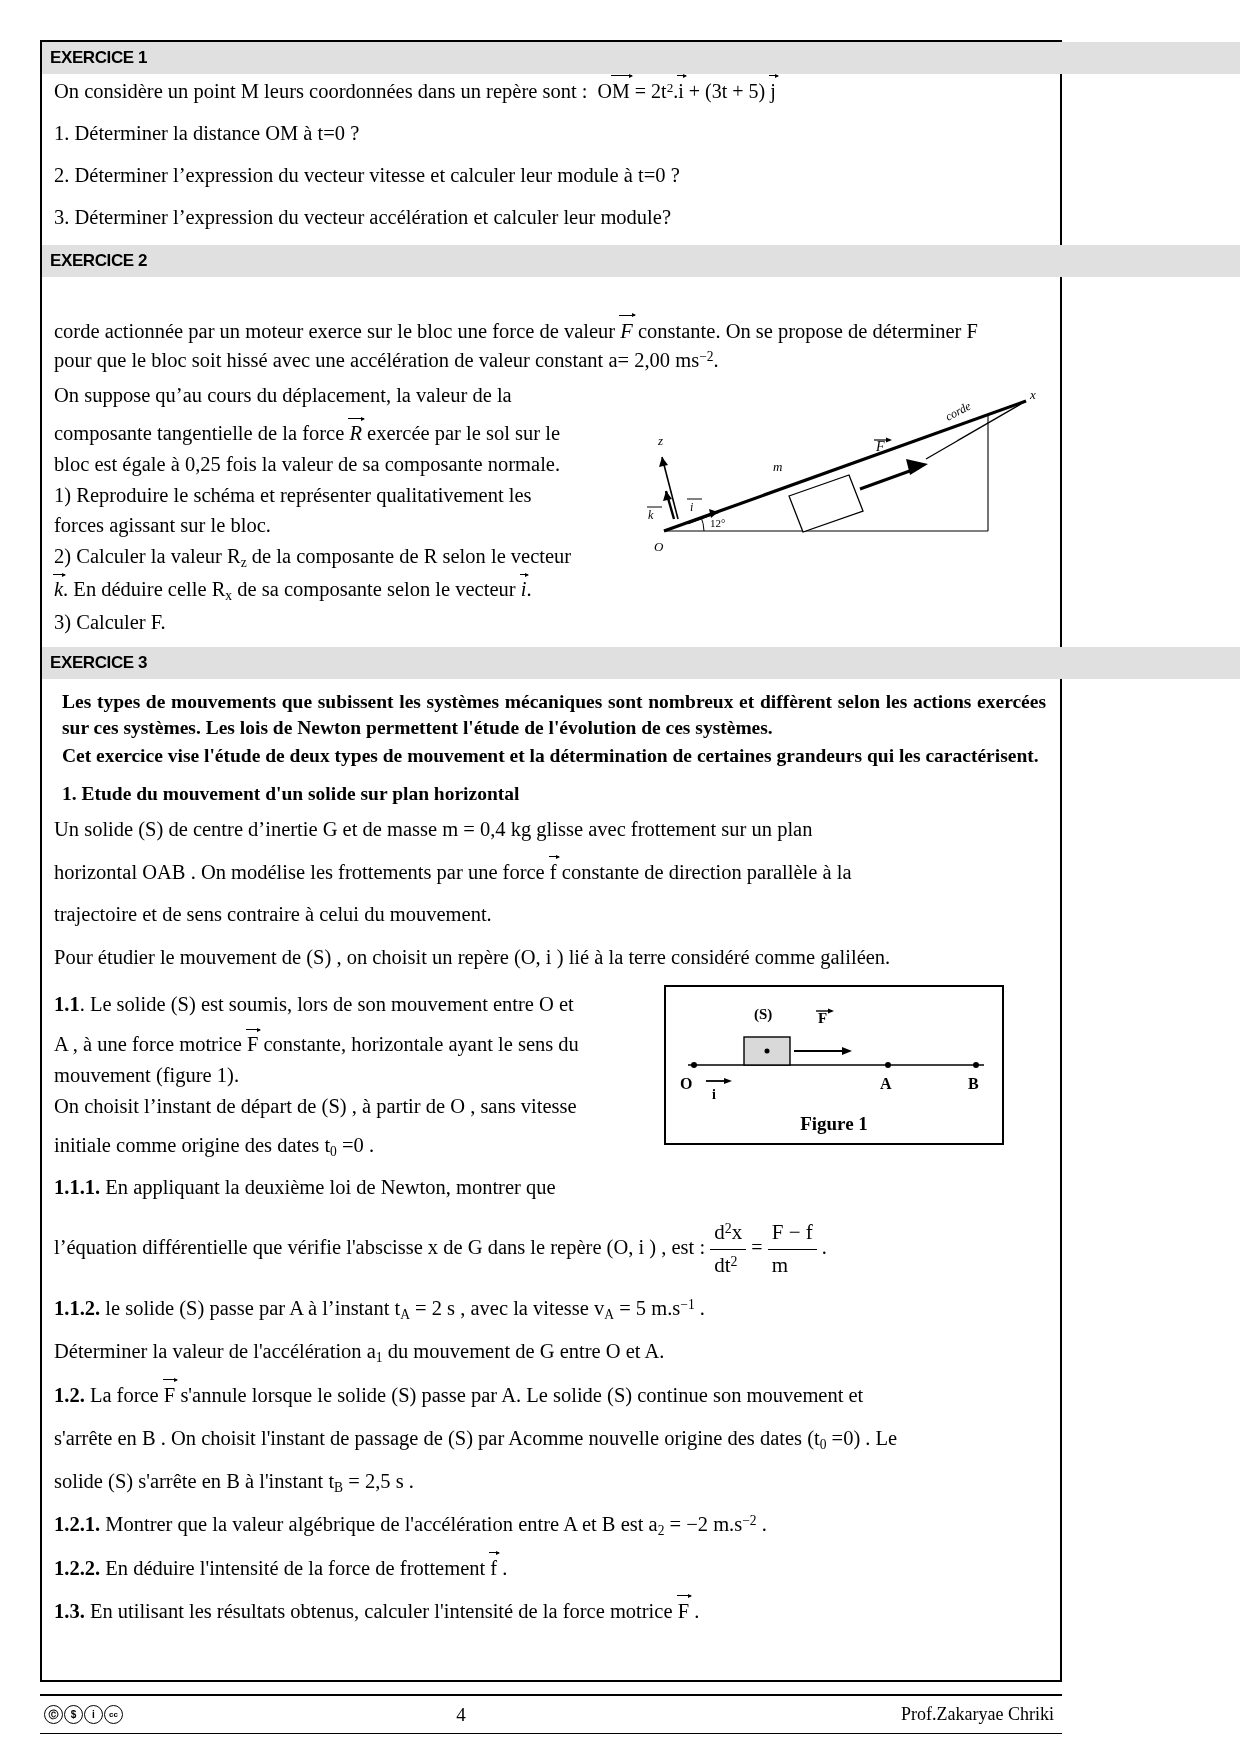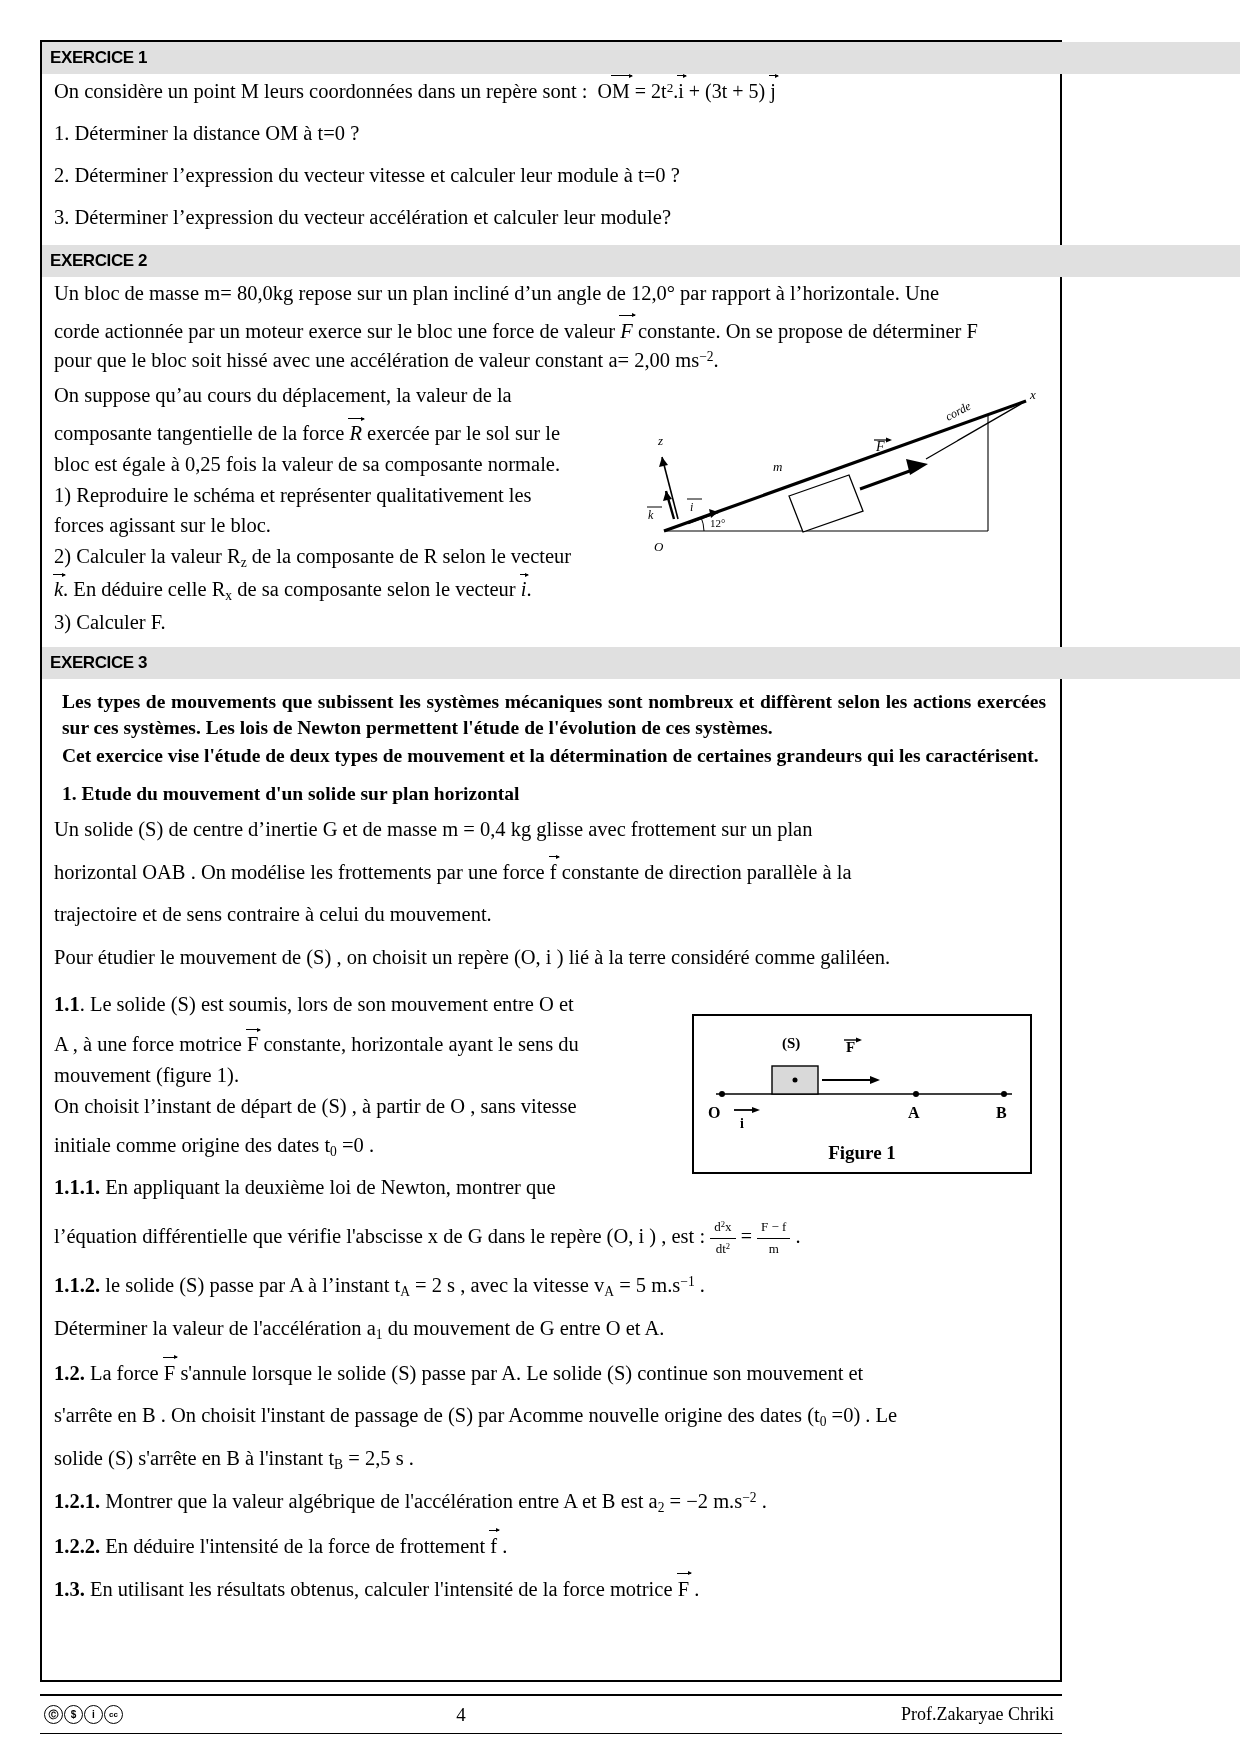--- a/index.html
+++ b/index.html
@@ -77,40 +77,40 @@
   
   .bold-intro {
     font-weight:bold;
     font-size:19.5px;
     line-height:1.33;
     margin:10px 0 6px 8px;
     text-align:justify;
   }
   .sec-title { font-weight:bold; font-size:19.5px; margin:14px 0 10px 8px; }
 
-  .ex3-flex { display:flex; align-items:center;gap:28px; }
+  .ex3-flex { display:flex; align-items:flex-start; }
   .ex3-left { width:600px; }
 
   
   .fig1 {
     border:2px solid #000;
     width:340px; height:160px;
     position:relative;
     margin-left:10px;
     background:#fff;
   }
   .fig1 .cap {
     position:absolute; bottom:8px; left:0; right:0;
     text-align:center;
     font-weight:bold; font-size:19px;
     font-family:"Liberation Serif", serif;
   }
 
   
-  .frac { display:inline-block; vertical-align:middle; text-align:center; font-size:13px; }
+  .frac { display:inline-block; vertical-align:middle; text-align:left; font-size:21px; }
   .frac .num { display:block; border-bottom:1.3px solid #000; padding:0 4px 1px 4px; }
   .frac .den { display:block; padding:1px 4px 0 4px; }
 
   
   .footer {
     position:absolute;
     left:40px; top:1694px;
     width:1022px;
     border-top:2px solid #000;
     border-bottom:1.5px solid #000;
@@ -142,21 +142,21 @@
       </span>
     </p>
 
     <p class="t">1. Déterminer la distance OM  à t=0 ?</p>
     <p class="t">2. Déterminer l’expression du vecteur vitesse et calculer leur module à t=0 ?</p>
     <p class="t">3. Déterminer l’expression du vecteur accélération  et calculer leur module?</p>
 
     <div class="ex-header" style="margin-left:-12px; margin-top:4px;">EXERCICE 2</div>
 
     <p class="t" style="margin-bottom:4px;">
-      <span>Un bloc de masse m= 80,0kg repose sur un plan incliné d’un angle de 12,0° par rapport à l’horizontale. Une</span><br>
+      <br>
       <span style="display:inline-block; margin-top:7px;">
         <span>corde actionnée par un moteur exerce sur le bloc une force de valeur </span><span class="vec it">F</span><span> constante. On se propose de déterminer F</span>
       </span><br>
       <span>pour que le bloc soit hissé avec une accélération de valeur constant a= 2,00 ms</span><sup>−2</sup><span>.</span>
     </p>
 
     <div class="ex2-flex">
       <div class="ex2-left">
         <p class="t tight">On suppose qu’au cours du déplacement, la valeur de la</p>
         <p class="t tight" style="margin-top:10px;">

